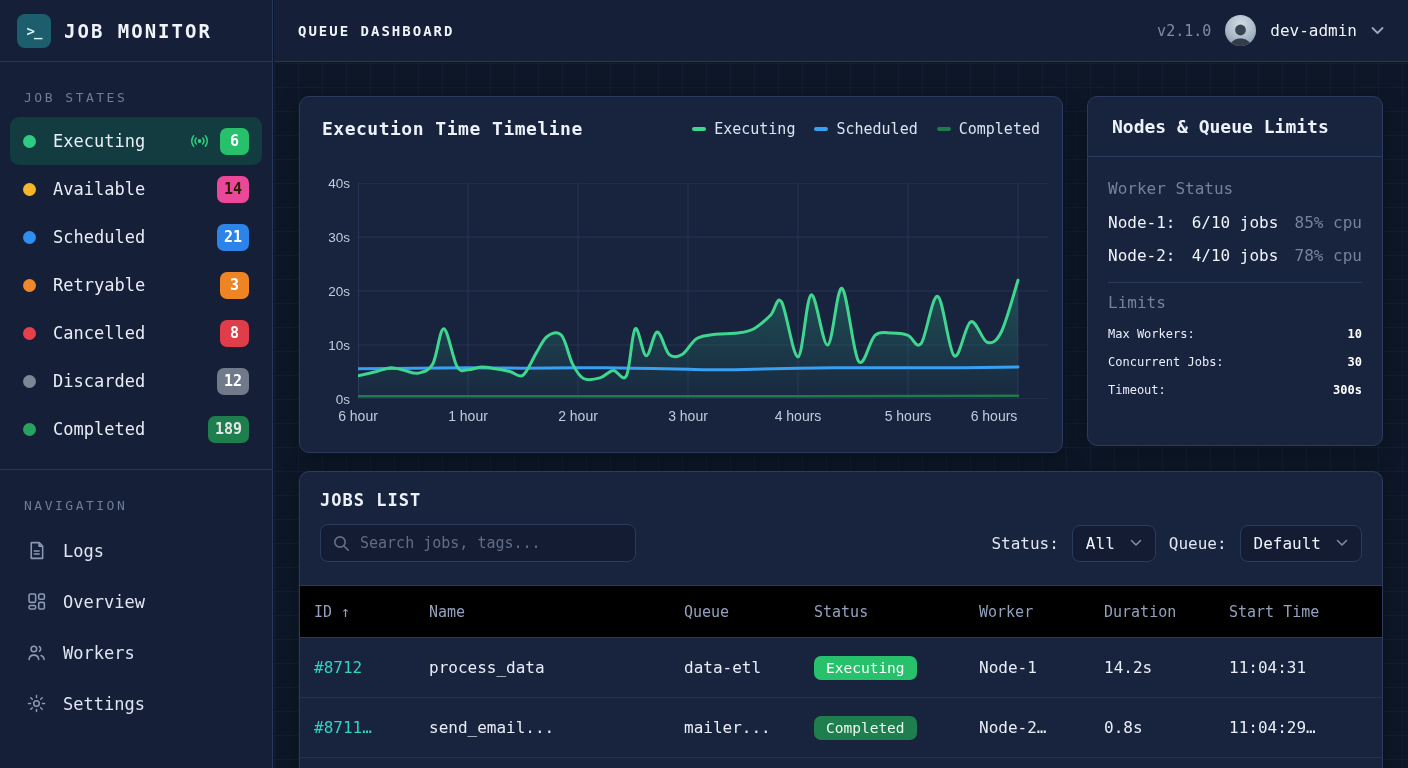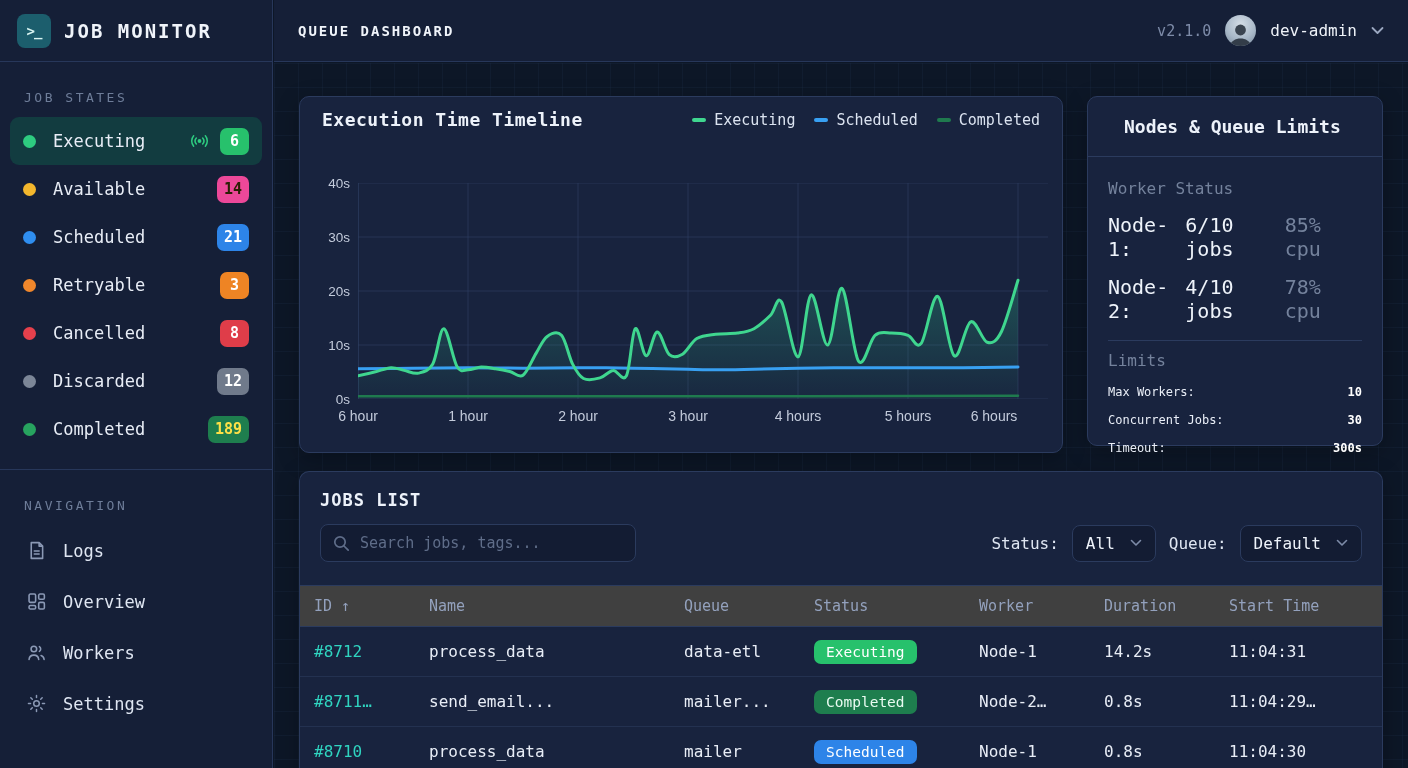--- a/index.html
+++ b/index.html
@@ -34,58 +34,58 @@
   .chev { display:flex; color:#9aa7c0; }
 
   
   .main { position:absolute; left:274px; top:63px; right:0; bottom:0; background:#0d1727;
     background-image:linear-gradient(rgba(92,128,200,0.055) 1px, transparent 1px),linear-gradient(90deg, rgba(92,128,200,0.055) 1px, transparent 1px);
     background-size:24px 24px; }
   .card { position:absolute; background:#18233e; border:1px solid #2b3b5e; border-radius:10px; box-shadow:0 6px 22px rgba(0,0,0,0.28); }
 
   
   #chart-card { left:25px; top:33px; width:764px; height:357px; }
-  .chart-head { display:flex; justify-content:space-between; align-items:center; padding:12px 22px 0;gap:28px; }
+  .chart-head { display:flex; justify-content:space-between; align-items:center; padding:21px 22px 0;gap:28px; }
   .chart-title { font-size:18px; font-weight:bold; color:#edf2fa; letter-spacing:0.5px; }
   .legend { display:flex; gap:19px; }
   .legend-item { display:flex; align-items:center; gap:8px; color:#dbe3f0; font-size:15px; }
   .legend-dash { width:14px; height:4px; border-radius:2px; }
   .y-labels { position:absolute; left:8px; top:86px; width:42px; height:216px; }
   .y-labels span { position:absolute; right:0; transform:translateY(-50%); font-family:"Liberation Sans",sans-serif; font-size:13.5px; color:#c3cbdb; }
   .plot-wrap { position:absolute; left:58px; top:86px; width:690px; height:216px; }
   .x-labels { position:absolute; left:58px; top:311px; width:690px; height:20px; }
   .x-labels span { position:absolute; transform:translateX(-50%); white-space:nowrap; font-family:"Liberation Sans",sans-serif; font-size:14px; color:#c3cbdb; }
 
   
   #nodes-card { left:813px; top:33px; width:296px; height:350px; }
-  .nodes-head { padding:19px 36px; border-bottom:1px solid #2b3b5e; font-size:18px; font-weight:bold; color:#edf2fa; }
+  .nodes-head { padding:19px 24px; border-bottom:1px solid #2b3b5e; font-size:18px; font-weight:bold; color:#edf2fa; }
   .nodes-body { padding:16px 20px; }
   .section-label { color:#74829c; font-size:16px; margin:6px 0 15px; }
-  .node-row { display:flex; justify-content:space-between; font-size:20px; color:#eef3fa; margin-bottom:14px; }
+  .node-row { display:flex; justify-content:space-between; font-size:16px; color:#eef3fa; margin-bottom:14px; }
   .node-cpu { color:#74829c; }
   .nodes-div { border-top:1px solid #2b3b5e; margin:17px 0 10px; }
   .limit-row { display:flex; justify-content:space-between; font-size:12px; margin-bottom:14px; }
   .limit-label { color:#e9eef7; }
   .limit-value { color:#ffffff; font-weight:bold; }
 
   
   #jobs-card { left:25px; top:408px; width:1084px; height:382px; border-bottom:none; border-radius:10px 10px 0 0; }
   .jobs-head { padding:18px 20px 0; font-size:17px; font-weight:bold; letter-spacing:1px; color:#edf2fa; }
   .jobs-controls { display:flex; align-items:center; margin:14px 20px 0; }
   .search-box { width:316px; height:38px; background:#131c33; border:1px solid #2b3b5e; border-radius:8px; display:flex; align-items:center; gap:10px; padding:0 12px; }
   .search-box svg { flex:none; color:#5f6d89; }
   .search-box input { flex:1; background:transparent; border:none; outline:none; color:#dfe6f2; font-family:"DejaVu Sans Mono",monospace; font-size:15px; }
   .search-box input::placeholder { color:#5f6d89; }
   .controls-right { margin-left:auto; display:flex; align-items:center; gap:13px; }
   .filter-label { font-size:16px; color:#dfe6f2; }
   .select { height:37px; background:#131c33; border:1px solid #2b3b5e; border-radius:8px; display:flex; align-items:center; gap:15px; padding:0 13px; font-size:16px; color:#eef3fa; cursor:pointer; }
   .select .chev { color:#7d8ba8; }
-  .table-header { margin-top:23px; height:42px; background:#404040; border-top:1px solid #2b3b5e; border-bottom:1px solid #2b3b5e;
+  .table-header { margin-top:23px; height:53px; background:#000000; border-top:1px solid #2b3b5e; border-bottom:1px solid #2b3b5e;
     display:grid; grid-template-columns:115px 255px 130px 165px 125px 125px 1fr; align-items:center; padding-left:14px; color:#93a1bd; font-size:15px; }
-  .table-row { display:grid; grid-template-columns:115px 255px 130px 165px 125px 125px 1fr; align-items:center; height:50px; padding-left:14px;
+  .table-row { display:grid; grid-template-columns:115px 255px 130px 165px 125px 125px 1fr; align-items:center; height:60px; padding-left:14px;
     border-bottom:1px solid #233150; font-size:16px; color:#e8edf6; cursor:pointer; }
   .cell-id { color:#2fd4c0; }
   .badge { display:inline-block; padding:4px 12px; border-radius:7px; font-size:14.5px; justify-self:start; }
 </style>
 </head>
 <body>
 
 <aside class="sidebar">
   <div class="logo-row">
     <div class="logo-icon">&gt;_</div>
@@ -125,21 +125,21 @@
         <span class="state-badge" style="background: rgb(223, 61, 73); color: rgb(255, 255, 255);">8</span>
       </div>
       <div class="state-item">
         <span class="state-dot" style="background: rgb(124, 134, 151);"></span>
         <span class="state-label">Discarded</span>
         <span class="state-badge" style="background: rgb(112, 122, 139); color: rgb(255, 255, 255);">12</span>
       </div>
       <div class="state-item">
         <span class="state-dot" style="background: rgb(39, 163, 95);"></span>
         <span class="state-label">Completed</span>
-        <span class="state-badge" style="background: rgb(30, 126, 78); color: #fde047;">189</span>
+        <span class="state-badge" style="background: rgb(30, 126, 78); color: #e5e5e5;">189</span>
       </div>
     </div>
   <div class="divider"></div>
   <div class="side-label">NAVIGATION</div>
   <div>
       <div class="nav-item">
         <span class="nav-ico">
           <svg viewBox="0 0 24 24" fill="none" stroke="currentColor" stroke-width="1.8" stroke-linejoin="round">
             <path d="M6 3h9l4 4v14H6z"></path>
             <path d="M15 3v4h4"></path>

